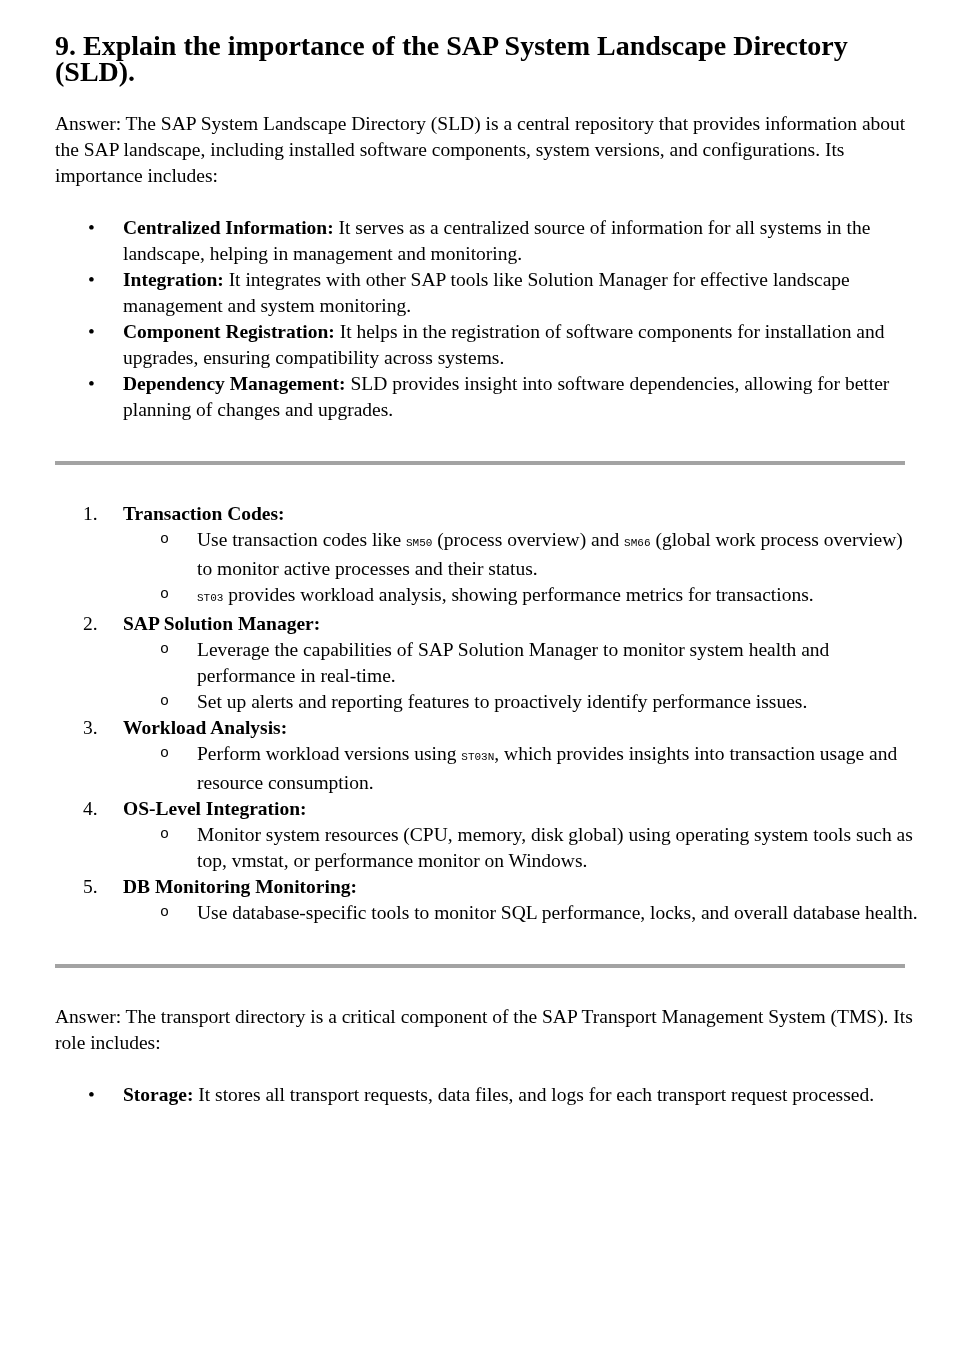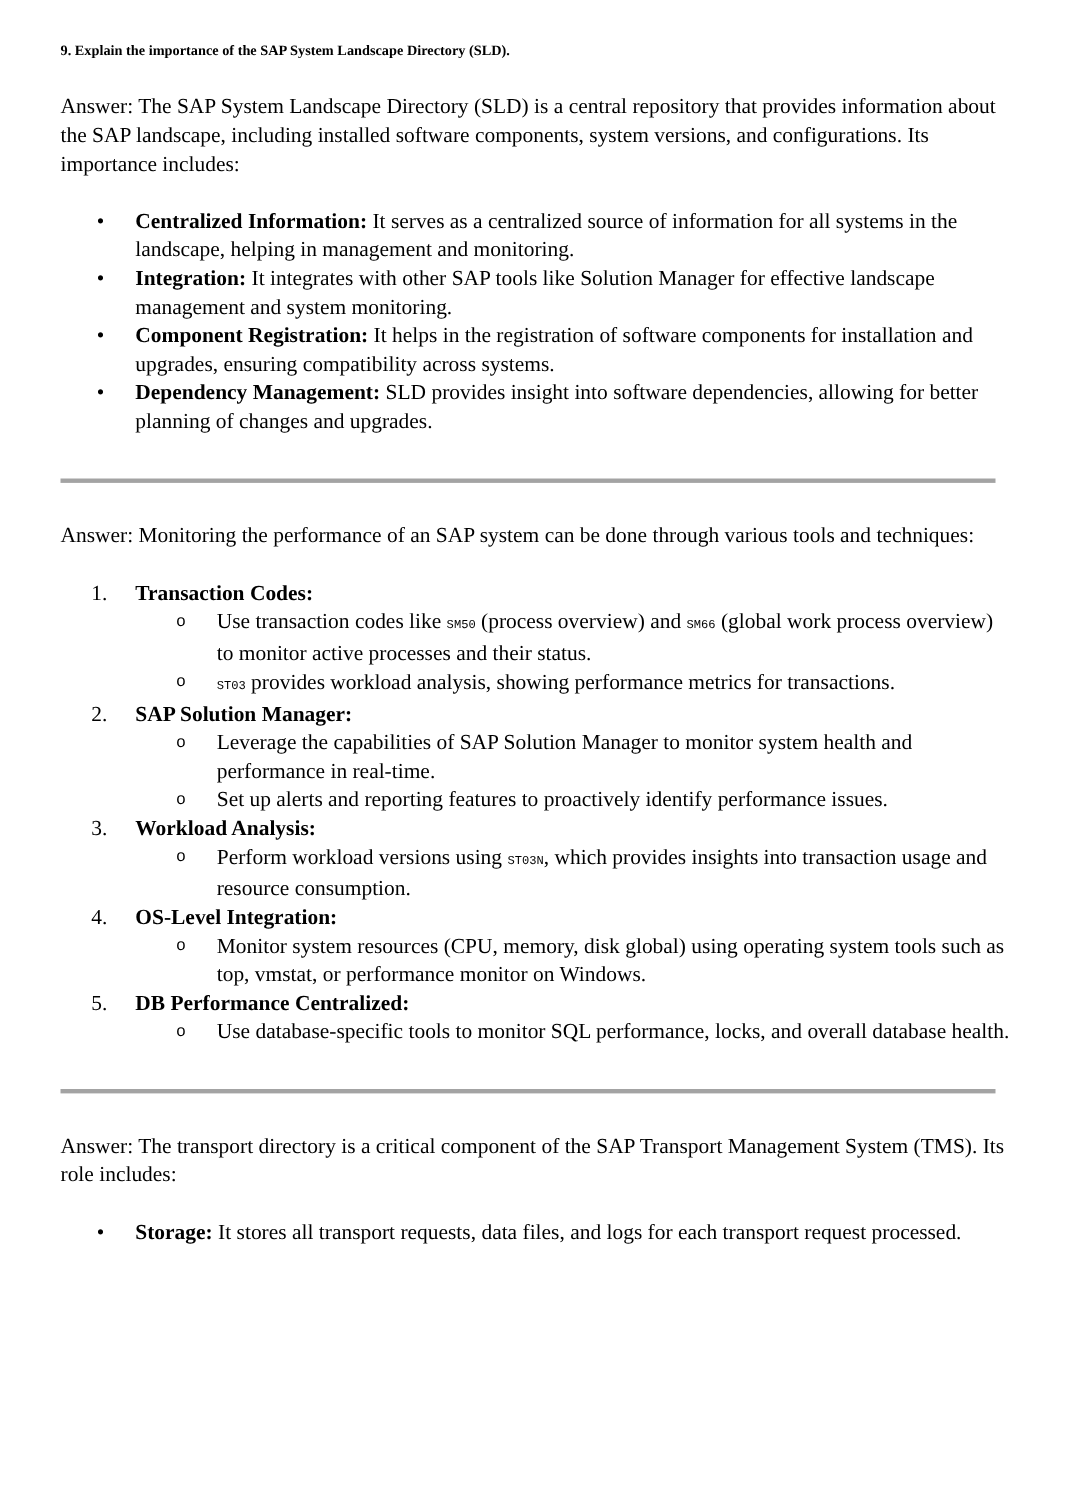--- a/index.html
+++ b/index.html
@@ -16,21 +16,21 @@
     line-height: 26px;
     overflow: hidden;
   }
   .page {
     box-sizing: border-box;
     width: 971px;
     height: 1354px;
     padding: 33px 50px 10px 55px;
   }
   .q-heading {
-    font-size: 13px;
+    font-size: 28px;
     font-weight: bold;
     margin: 0 0 26px 0;
     line-height: 26px;
   }
   .answer-para {
     margin: 0 0 26px 0;
   }
   .answer-label {
     font-weight: normal;
   }
@@ -86,33 +86,32 @@
         <p class="answer-para"><span class="answer-label">Answer:</span> <span class="answer-text">The SAP System Landscape Directory (SLD) is a central repository that provides information about the SAP landscape, including installed software components, system versions, and configurations. Its importance includes:</span></p>
         <div class="qa-list">
           <div class="l1-item bulleted"><span class="l1-marker">•</span><span class="item-label">Centralized Information:</span> <span class="item-text">It serves as a centralized source of information for all systems in the landscape, helping in management and monitoring.</span></div>
           <div class="l1-item bulleted"><span class="l1-marker">•</span><span class="item-label">Integration:</span> <span class="item-text">It integrates with other SAP tools like Solution Manager for effective landscape management and system monitoring.</span></div>
           <div class="l1-item bulleted"><span class="l1-marker">•</span><span class="item-label">Component Registration:</span> <span class="item-text">It helps in the registration of software components for installation and upgrades, ensuring compatibility across systems.</span></div>
           <div class="l1-item bulleted"><span class="l1-marker">•</span><span class="item-label">Dependency Management:</span> <span class="item-text">SLD provides insight into software dependencies, allowing for better planning of changes and upgrades.</span></div>
         </div>
       </section>
       <hr class="divider">
       <section class="qa-section">
-        <p class="answer-para"><span class="answer-label">Answer:</span> <span class="answer-text">Monitoring the performance of an SAP system can be done through various tools and techniques:</span></p>
         <div class="qa-list">
           <div class="l1-item numbered"><span class="l1-marker">1.</span><span class="item-label">Transaction Codes:</span></div>
           <div class="l2-item"><span class="l2-marker">o</span><span class="seg-text">Use transaction codes like </span><span class="tcode">SM50</span><span class="seg-text"> (process overview) and </span><span class="tcode">SM66</span><span class="seg-text"> (global work process overview) to monitor active processes and their status.</span></div>
           <div class="l2-item"><span class="l2-marker">o</span><span class="tcode">ST03</span><span class="seg-text"> provides workload analysis, showing performance metrics for transactions.</span></div>
           <div class="l1-item numbered"><span class="l1-marker">2.</span><span class="item-label">SAP Solution Manager:</span></div>
           <div class="l2-item"><span class="l2-marker">o</span><span class="seg-text">Leverage the capabilities of SAP Solution Manager to monitor system health and performance in real-time.</span></div>
           <div class="l2-item"><span class="l2-marker">o</span><span class="seg-text">Set up alerts and reporting features to proactively identify performance issues.</span></div>
           <div class="l1-item numbered"><span class="l1-marker">3.</span><span class="item-label">Workload Analysis:</span></div>
           <div class="l2-item"><span class="l2-marker">o</span><span class="seg-text">Perform workload versions using </span><span class="tcode">ST03N</span><span class="seg-text">, which provides insights into transaction usage and resource consumption.</span></div>
           <div class="l1-item numbered"><span class="l1-marker">4.</span><span class="item-label">OS-Level Integration:</span></div>
           <div class="l2-item"><span class="l2-marker">o</span><span class="seg-text">Monitor system resources (CPU, memory, disk global) using operating system tools such as top, vmstat, or performance monitor on Windows.</span></div>
-          <div class="l1-item numbered"><span class="l1-marker">5.</span><span class="item-label">DB Performance Centralized:</span></div>
+          <div class="l1-item numbered"><span class="l1-marker">5.</span><span class="item-label">DB Monitoring Monitoring:</span></div>
           <div class="l2-item"><span class="l2-marker">o</span><span class="seg-text">Use database-specific tools to monitor SQL performance, locks, and overall database health.</span></div>
         </div>
       </section>
       <hr class="divider">
       <section class="qa-section">
         <p class="answer-para"><span class="answer-label">Answer:</span> <span class="answer-text">The transport directory is a critical component of the SAP Transport Management System (TMS). Its role includes:</span></p>
         <div class="qa-list">
           <div class="l1-item bulleted"><span class="l1-marker">•</span><span class="item-label">Storage:</span> <span class="item-text">It stores all transport requests, data files, and logs for each transport request processed.</span></div>
         </div>
       </section>

